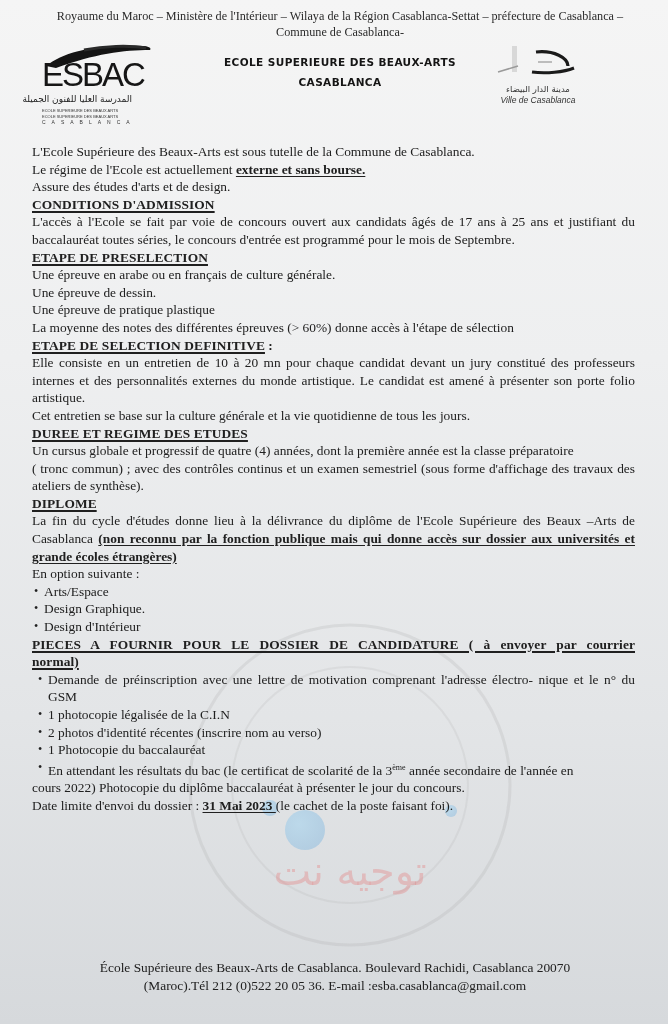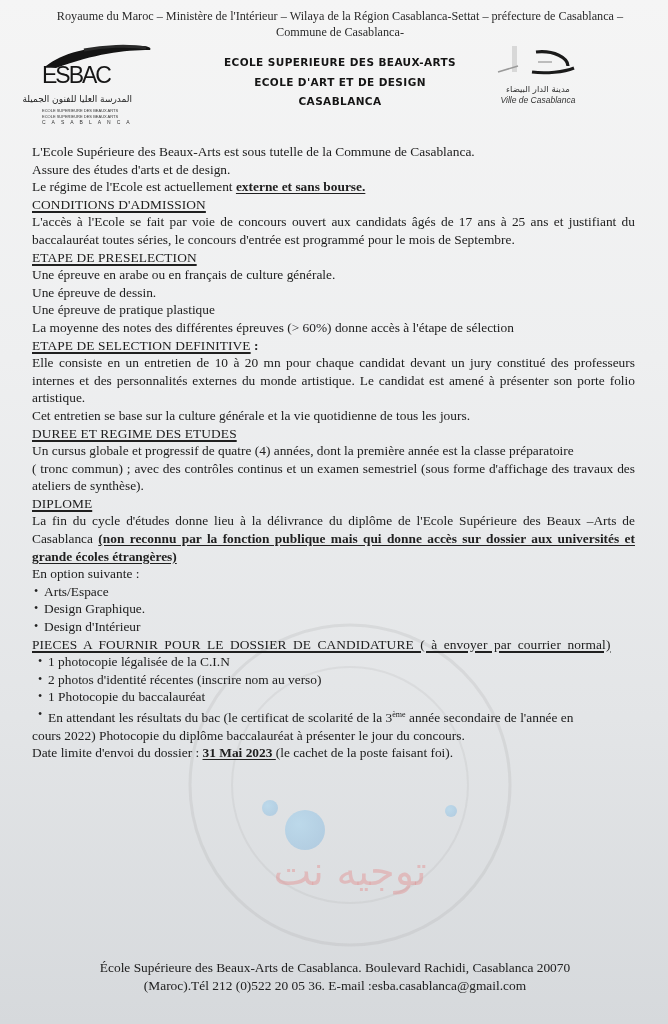--- a/index.html
+++ b/index.html
@@ -16,21 +16,21 @@
     .gov-line {
       position: absolute; left: 40px; width: 600px; top: 8px;
       text-align: center; font-size: 12.2px; line-height: 16px; color: #2a2a2a;
     }
     .logo-esbac { position: absolute; left: 36px; top: 36px; width: 130px; height: 88px; }
     .logo-esbac .brush {
       position: absolute; left: 8px; top: 6px; width: 110px; height: 26px;
     }
     .logo-esbac .mark {
       position: absolute; left: 6px; top: 22px;
-      font-family: "Liberation Sans", sans-serif; font-size: 23px; letter-spacing: -2px;
+      font-family: "Liberation Sans", sans-serif; font-size: 33px; letter-spacing: -2px;
       color: #161616; line-height: 34px; font-weight: normal;
     }
     .logo-esbac .ar {
       position: absolute; left: 6px; top: 58px; width: 90px;
       font-family: "DejaVu Sans", sans-serif; font-size: 9px; line-height: 10px;
       color: #222; direction: rtl; text-align: center; white-space: nowrap;
     }
     .logo-esbac .tiny {
       position: absolute; left: 6px; width: 92px; font-family: "Liberation Sans", sans-serif;
       font-size: 4px; line-height: 5px; color: #333; white-space: nowrap; overflow: hidden;
@@ -58,21 +58,21 @@
     }
 
     
     .content {
       position: absolute; left: 32px; top: 143px; width: 603px;
       font-size: 13.4px; line-height: 17.6px; color: #202020;
     }
     .content p { margin: 0; }
     .justify { text-align: justify; text-align-last: left; }
     .heading {
-      font-weight: normal; text-decoration: underline; text-decoration-thickness: 1.5px;
+      font-weight: bold; text-decoration: underline; text-decoration-thickness: 1.5px;
       text-underline-offset: 2px; letter-spacing: 0.1px;
     }
     .strong-u { font-weight: bold; text-decoration: underline; text-underline-offset: 2px; }
     .bullets { list-style: none; margin: 0; padding: 0; }
     .bullets li { position: relative; padding-left: 14px; }
     .bullets li::before {
       content: "\2022"; position: absolute; left: 2px; top: 0; font-size: 12px;
     }
     .opt-list li { padding-left: 12px; }
     .opt-list { margin-left: 0; }
@@ -112,21 +112,20 @@
     </svg>
     <div class="mark">ESBAC</div>
     <div class="ar">المدرسة العليا للفنون الجميلة</div>
     <div class="tiny" style="top:72px">ECOLE SUPERIEURE DES BEAUX ARTS</div>
     <div class="tiny" style="top:78px">ECOLE SUPERIEURE DES BEAUX ARTS</div>
     <div class="casa" style="top:83px">CASABLANCA</div>
   </div>
 
   <div class="school-title">
     <div>Ecole Superieure des Beaux-Arts</div>
-    <div>Ecole d'Art et de Design</div>
     <div>Casablanca</div>
   </div>
 
   <div class="logo-casa">
     <svg width="100" height="40" viewBox="0 0 100 40">
       <rect x="24" y="2" width="5" height="26" fill="#d8d8d8"></rect>
       <path d="M10 28 L30 22" stroke="#9a9a9a" stroke-width="1.5"></path>
       <path d="M48 8 C 66 6, 80 14, 80 22" stroke="#1a1a1a" stroke-width="3.2" fill="none"></path>
       <path d="M44 28 C 58 30, 76 28, 86 24" stroke="#1a1a1a" stroke-width="3" fill="none"></path>
       <path d="M50 18 L64 18" stroke="#aaa" stroke-width="1.5"></path>
@@ -139,22 +138,22 @@
     <circle cx="170" cy="170" r="160" fill="none" stroke="rgba(170,170,170,0.22)" stroke-width="3"></circle>
     <circle cx="170" cy="170" r="118" fill="none" stroke="rgba(170,170,170,0.18)" stroke-width="2"></circle>
   </svg>
   <div class="wm-bubble" style="left:285px; top:810px; width:40px; height:40px;"></div>
   <div class="wm-bubble" style="left:262px; top:800px; width:16px; height:16px;"></div>
   <div class="wm-bubble" style="left:445px; top:805px; width:12px; height:12px;"></div>
   <div class="wm-text">توجيه نت</div>
 
   <div class="content">
     <p>L'Ecole Supérieure des Beaux-Arts est sous tutelle de la Commune de Casablanca.</p>
+    <p><span>Le régime de l'Ecole est actuellement </span><span class="strong-u">externe et sans bourse.</span></p>
     <p>Assure des études d'arts et de design.</p>
-    <p><span>Le régime de l'Ecole est actuellement </span><span class="strong-u">externe et sans bourse.</span></p>
 
     <p class="heading">CONDITIONS D'ADMISSION</p>
     <p class="justify">L'accès à l'Ecole se fait par voie de concours ouvert aux candidats âgés de 17 ans à 25 ans et justifiant du baccalauréat toutes séries, le concours d'entrée est programmé pour le mois de Septembre.</p>
 
     <p class="heading">ETAPE DE PRESELECTION</p>
     <p>Une épreuve en arabe ou en français de culture générale.</p>
     <p>Une épreuve de dessin.</p>
     <p>Une épreuve de pratique plastique</p>
     <p>La moyenne des notes des différentes épreuves  (&gt; 60%) donne accès à l'étape de sélection</p>
 
@@ -170,20 +169,21 @@
     <p class="justify"><span>La fin du cycle d'études donne lieu à la délivrance du diplôme de l'Ecole Supérieure des Beaux –Arts de Casablanca </span><span class="strong-u">(non reconnu par la fonction publique mais qui donne accès sur dossier aux universités et grande écoles étrangères)</span></p>
     <p>En option suivante :</p>
     <ul class="bullets opt-list">
       <li>Arts/Espace</li>
       <li>Design Graphique.</li>
       <li>Design d'Intérieur</li>
     </ul>
 
     <p class="heading justify" style="word-spacing:3px">PIECES A FOURNIR POUR LE DOSSIER DE CANDIDATURE ( à envoyer par courrier normal)</p>
     <ul class="bullets doc-list">
+      <li class="justify">Demande de préinscription avec une lettre de motivation comprenant l'adresse électro- nique et  le n° du GSM</li>
       <li>1 photocopie légalisée de la C.I.N</li>
       <li>2 photos d'identité récentes (inscrire nom au verso)</li>
       <li>1 Photocopie du baccalauréat</li>
       <li><span>En attendant les résultats du bac (le certificat de scolarité de la 3</span><span class="sup">ème</span><span> année secondaire de l'année en</span></li>
     </ul>
     <p>cours 2022) Photocopie du diplôme baccalauréat à présenter le jour du concours.</p>
     <p><span>Date limite d'envoi du dossier : </span><span class="strong-u">31 Mai 2023 </span><span> (le cachet de la poste faisant foi).</span></p>
   </div>
 
   <div class="footer">

